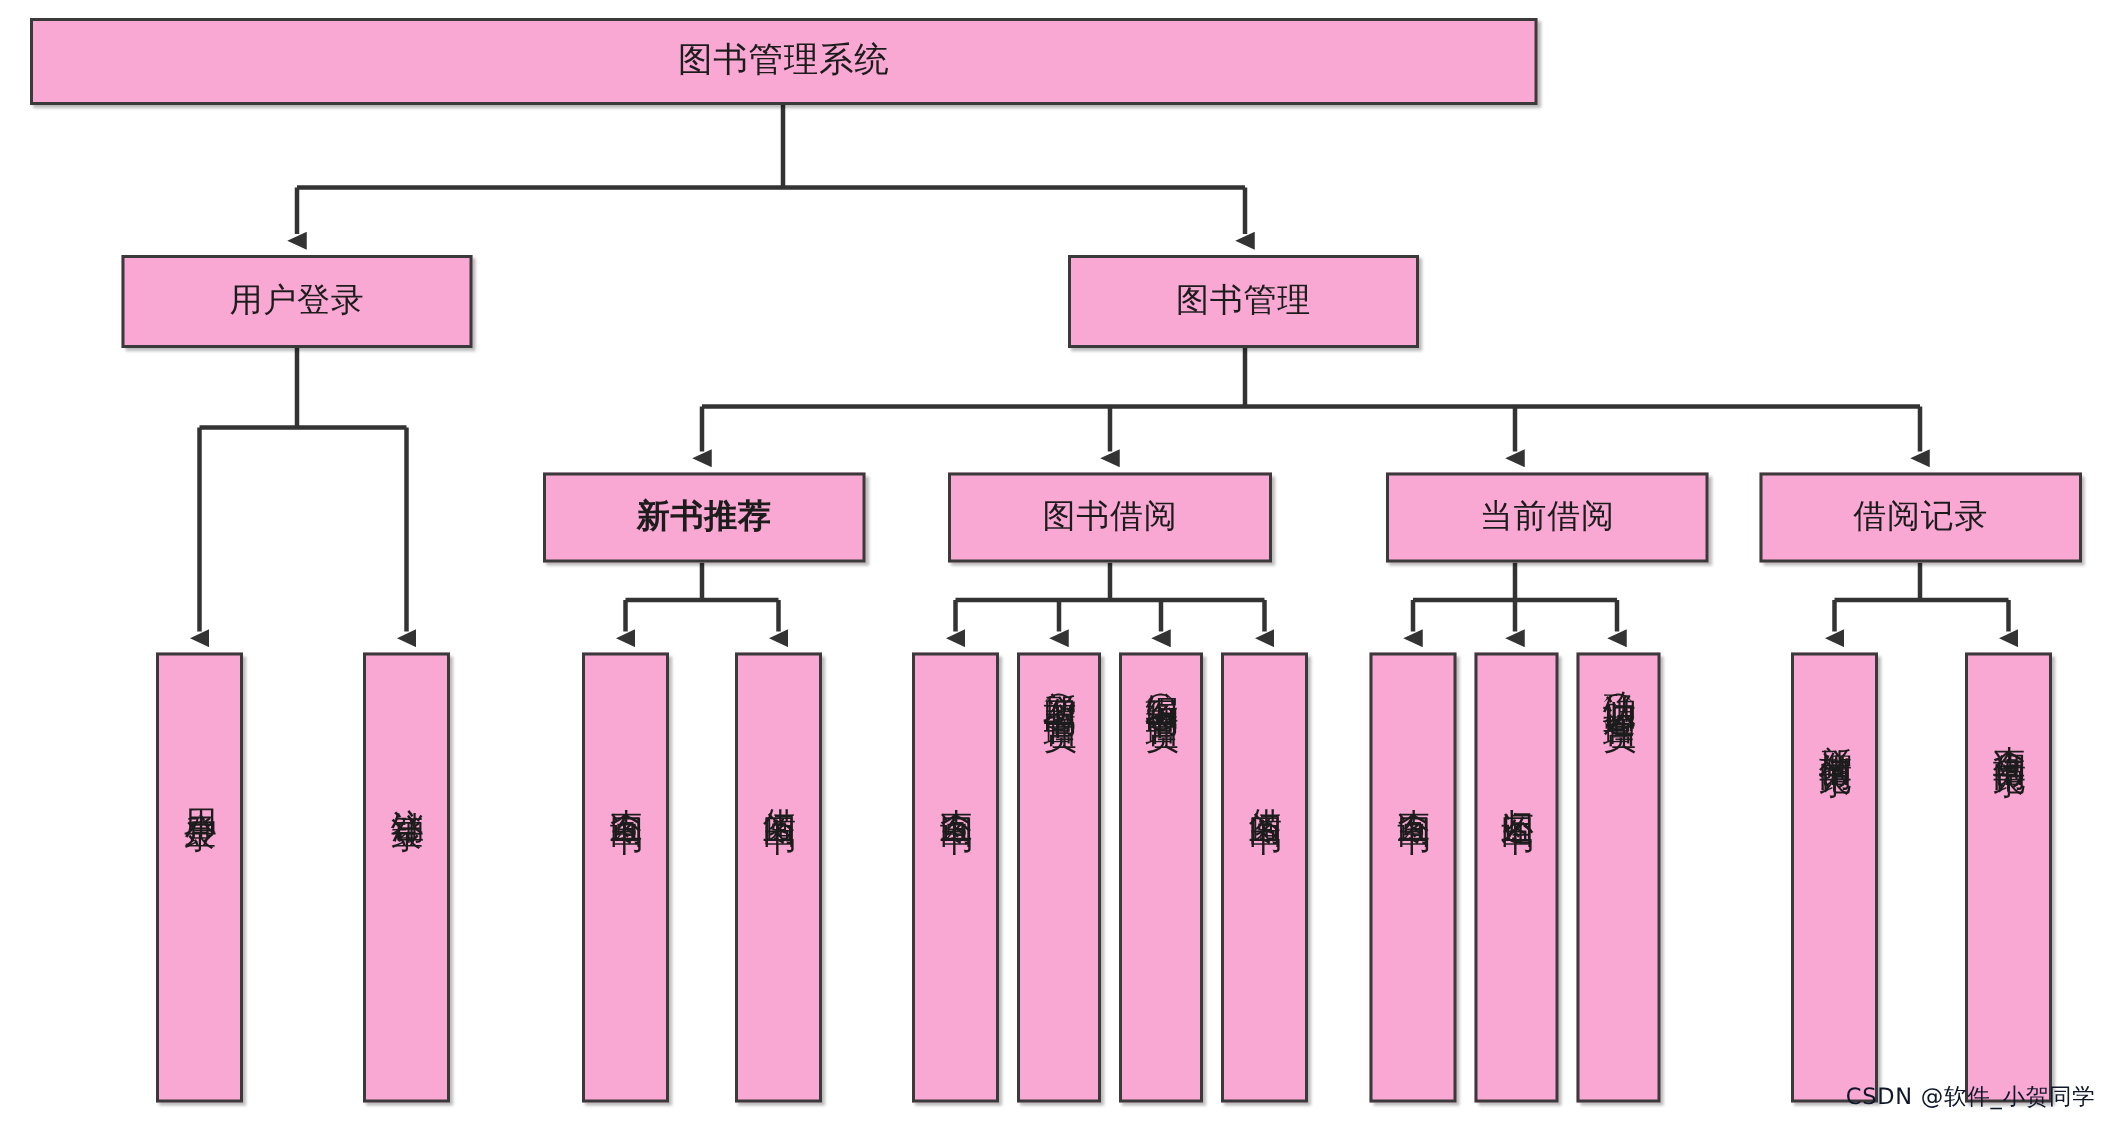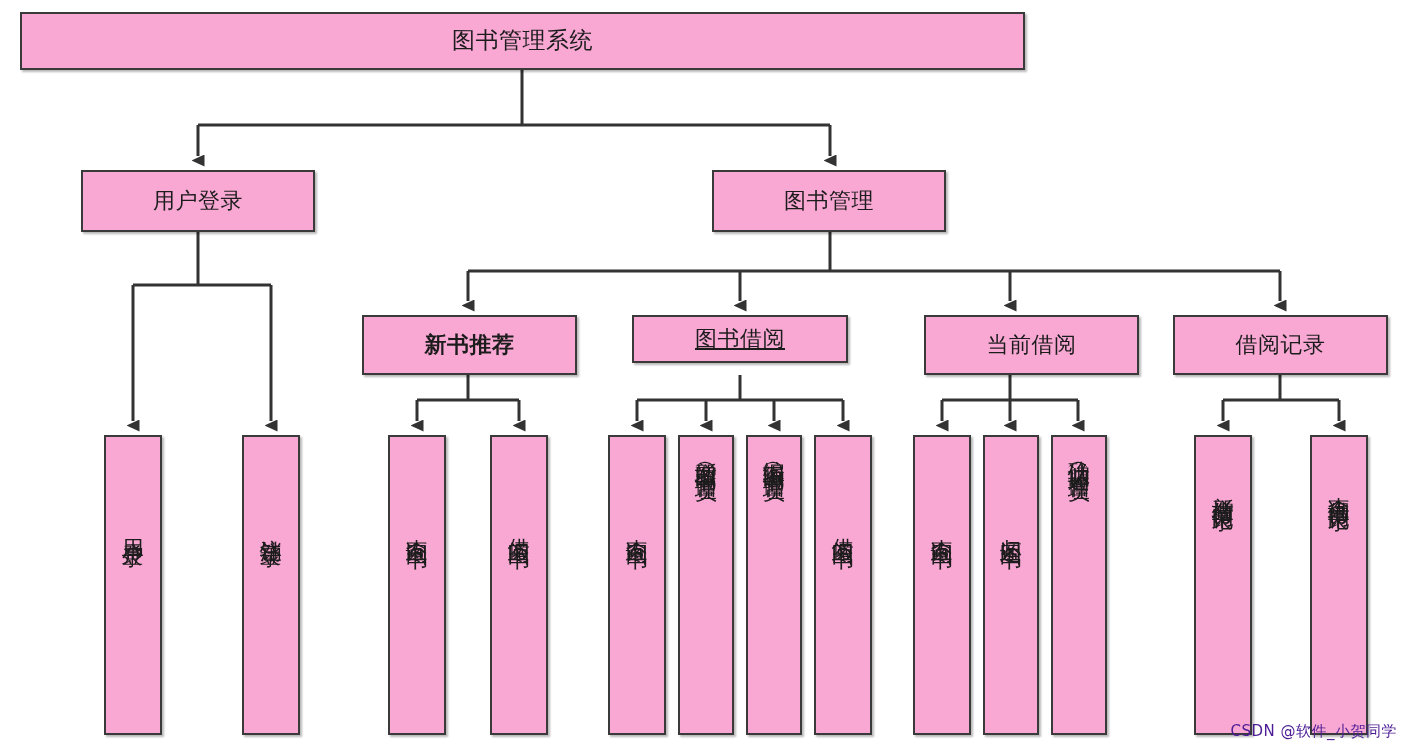--- a/index.html
+++ b/index.html
@@ -54,21 +54,21 @@
     letter-spacing:3px;
     white-space:normal;
     max-height:284px;
   }
 
   #watermark{
     position:absolute;
     right:8px;
     bottom:6px;
     font-size:15px;
-    color:#4c1d95;
+    color:#0f172a;
     letter-spacing:0.5px;
     white-space:nowrap;
     pointer-events:none;
     margin-top:40px;
   }
 </style>
 </head>
 <body>
 
 <div id="stage">
@@ -130,21 +130,21 @@
   <div class="node horiz" style="left:81px;top:170px;width:234px;height:62px;">
     <span class="label">用户登录</span>
   </div>
   <div class="node horiz" style="left:712px;top:170px;width:234px;height:62px;">
     <span class="label">图书管理</span>
   </div>
 
   <div class="node horiz" style="left:362px;top:315px;width:215px;height:60px;font-weight:bold;">
     <span class="label">新书推荐</span>
   </div>
-  <div class="node horiz" style="left:632px;top:315px;width:216px;height:48px;text-decoration:underline;">
+  <div class="node horiz" style="left:632px;top:315px;width:216px;height:60px;">
     <span class="label">图书借阅</span>
   </div>
   <div class="node horiz" style="left:902px;top:315px;width:215px;height:60px;margin-left:22px;">
     <span class="label">当前借阅</span>
   </div>
   <div class="node horiz" style="left:1173px;top:315px;width:215px;height:60px;">
     <span class="label">借阅记录</span>
   </div>
 
   <div class="node vert" style="left:104px;top:435px;width:58px;height:300px;padding-top:84px;">

